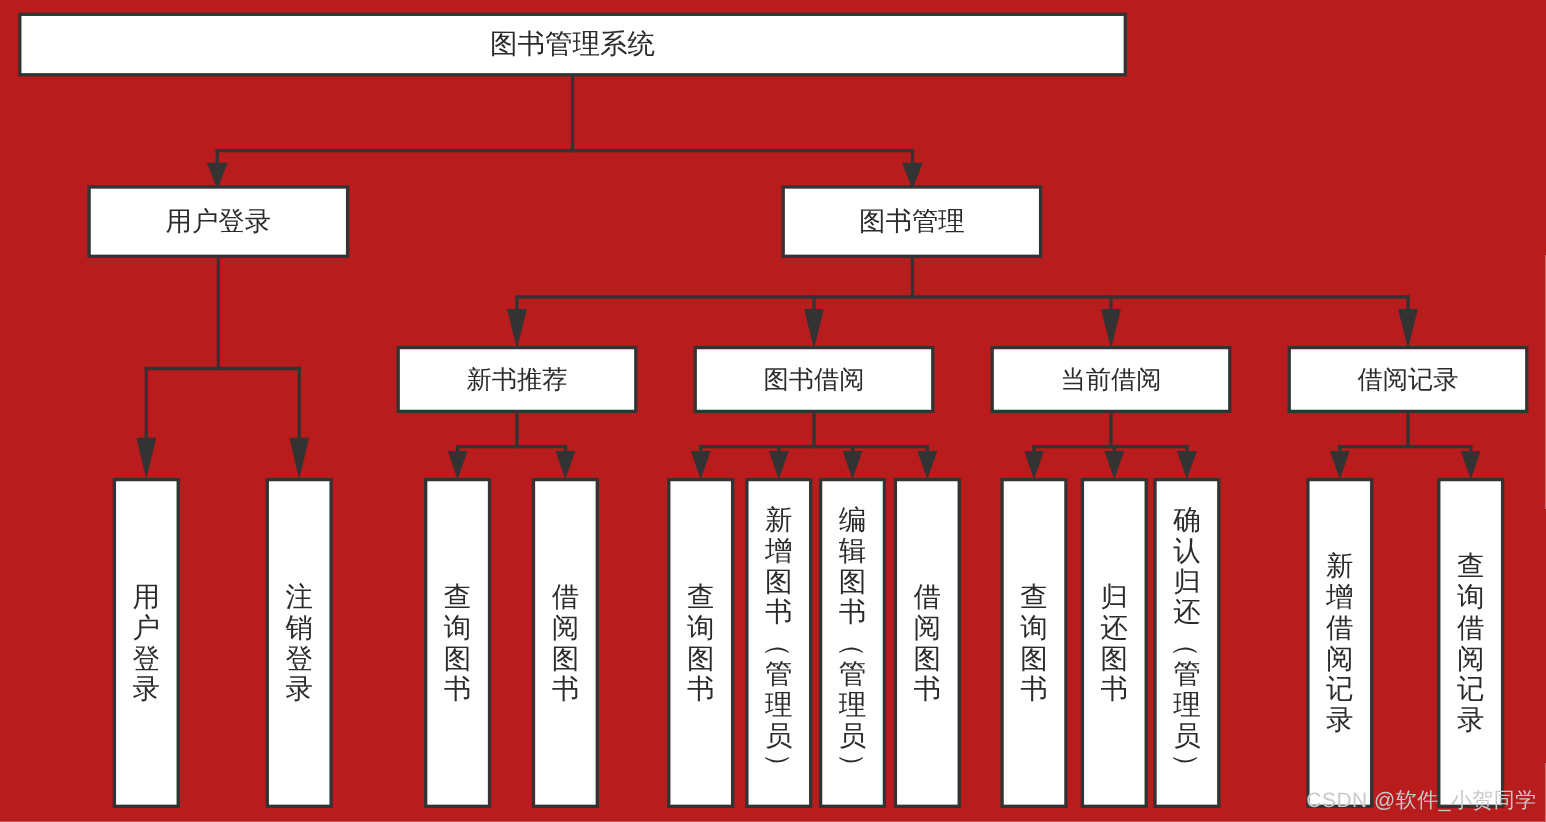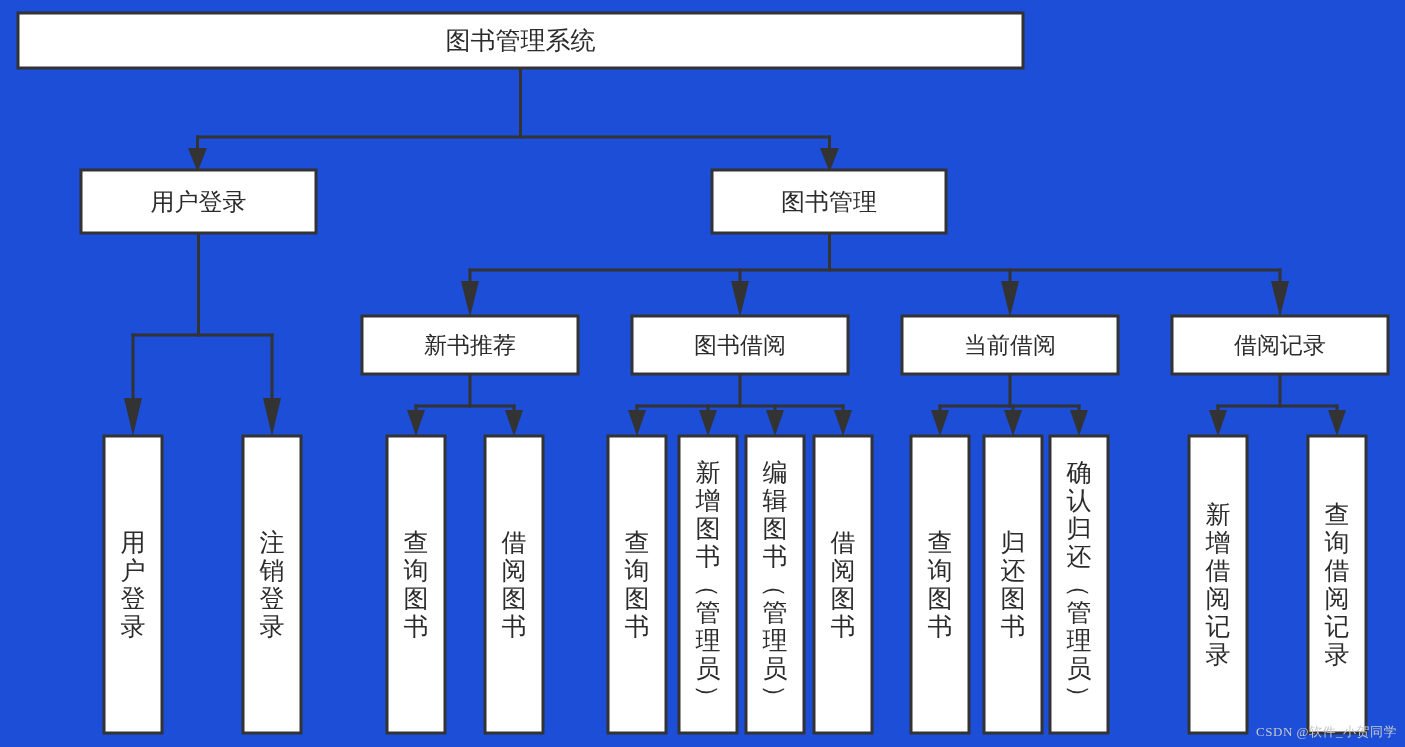--- a/index.html
+++ b/index.html
@@ -10,21 +10,21 @@
   body {
     width: 1405px;
     height: 747px;
     font-family: "DejaVu Sans", "Liberation Sans", sans-serif;
     overflow: hidden;
   }
   #diagram-root {
     position: relative;
     width: 1405px;
     height: 747px;
-    background: #1d4ed8;
+    background: #b91c1c;
   }
   svg.flow {
     position: absolute;
     left: 0;
     top: 0;
     width: 1405px;
     height: 747px;
   }
   .node-rect {
     fill: #ffffff;
@@ -54,22 +54,22 @@
     stroke-linejoin: miter;
   }
   .arrow-head {
     fill: #333333;
     stroke: none;
   }
   .watermark {
     position: absolute;
     right: 8px;
     bottom: 6px;
-    font-family: Liberation Serif, serif;
-    font-size: 13px;
+    font-family: Liberation Sans, sans-serif;
+    font-size: 19px;
     color: #c9c9c9;
     letter-spacing: 0.5px;
     white-space: nowrap;
     pointer-events: none;
   }
 </style>
 </head>
 <body>
 
 <div id="diagram-root">

